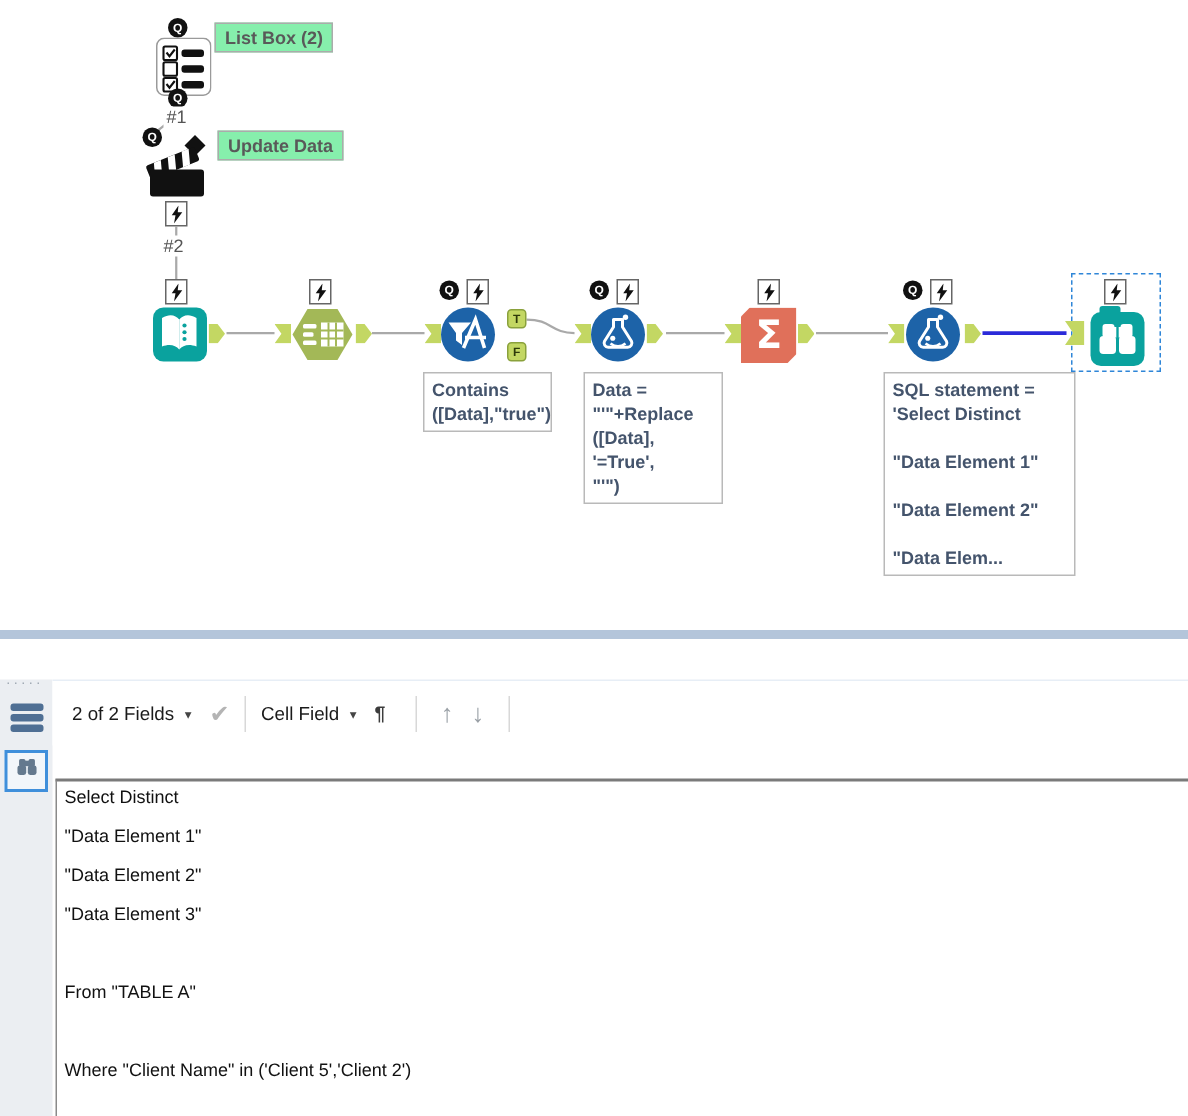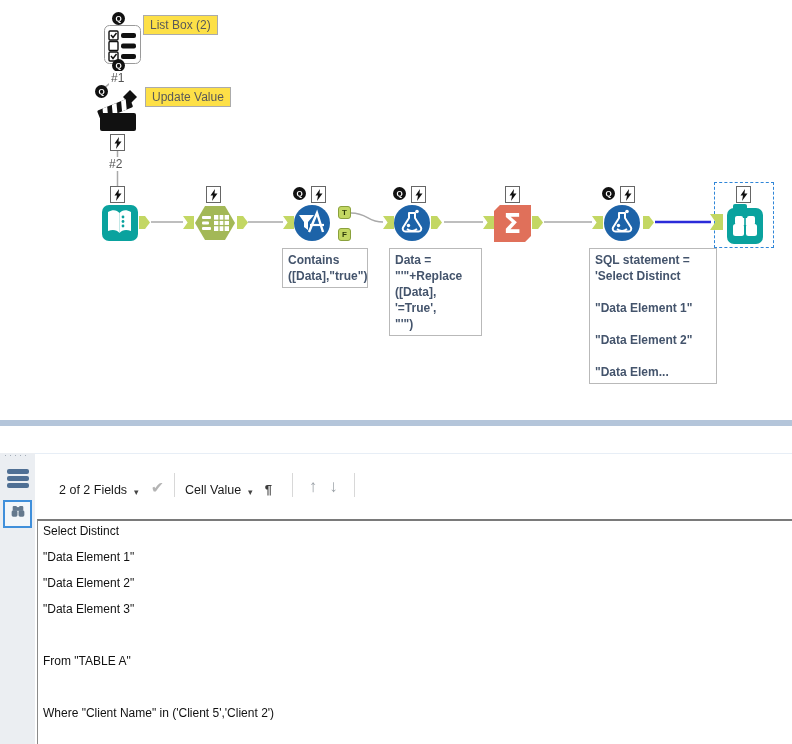--- a/index.html
+++ b/index.html
@@ -12,21 +12,21 @@
   .canvas { position:absolute; left:0; top:0; width:792px; height:420px; background:#fff; }
   .wires { position:absolute; left:0; top:0; width:792px; height:420px; }
 
   .abs { position:absolute; }
 
   .q-anchor { width:13px; height:13px; border-radius:50%; background:#111; color:#fff;
               font-size:8px; font-weight:bold; display:flex; align-items:center; justify-content:center; }
   .bolt-anchor { width:15px; height:17px; background:#fff; border:1px solid #666;
                  display:flex; align-items:center; justify-content:center; }
 
-  .tool-label { background:#fde047; border:1px solid #ababab; color:#595959; font-weight:normal;
+  .tool-label { background:#86efac; border:1px solid #ababab; color:#595959; font-weight:bold;
                 font-size:12px; padding:2px 6px; white-space:nowrap; }
   .conn-label { color:#555; font-size:12px; background:#fff; padding:0 2px; }
 
   .annotation { background:#fff; border:1px solid #b9b9b9; color:#44546c; font-weight:600;
                 font-size:12px; line-height:16px; padding:3px 5px; white-space:pre-line; }
 
   .out-anchor { width:11px; height:13px; background:#c3d763;
                 clip-path:polygon(0 0, 55% 0, 100% 50%, 55% 100%, 0 100%); }
   .in-anchor  { width:11px; height:13px; background:#c3d763;
                 clip-path:polygon(0 0, 100% 0, 100% 100%, 0 100%, 42% 50%); }
@@ -51,21 +51,21 @@
   .results-body { position:absolute; left:0; top:453px; width:792px; height:291px; background:#fff; }
 
   .sidebar { position:absolute; left:0; top:0; width:35px; height:291px; background:#ebeef2; }
   .grip { position:absolute; left:4px; top:-3px; width:28px; color:#9aa4ae; font-size:9px; letter-spacing:2px; }
   .rows-btn { position:absolute; left:7px; top:12px; width:22px; height:26px; display:flex; flex-direction:column; gap:2px; justify-content:center; }
   .rows-btn span { display:block; height:5px; background:#4f6f94; border-radius:2px; }
   .binoc-btn { position:absolute; left:3px; top:47px; width:29px; height:28px; background:#f2f6fa;
                border:2px solid #3f8fdb; display:flex; align-items:center; justify-content:center; }
 
   .toolbar { position:absolute; left:35px; top:0; width:757px; height:44px; background:#fff;
-             border-top:1px solid #e7eef6; display:flex; align-items:flex-end; font-size:12.5px; color:#1a1a1a;padding-left:11px; }
+             border-top:1px solid #e7eef6; display:flex; align-items:center; font-size:12.5px; color:#1a1a1a; }
   .toolbar .sep { width:1px; height:24px; background:#d8d8d8; margin:0 10px; }
   .caret { font-size:9px; color:#444; margin-left:7px; }
   .check { color:#b4b4b4; font-size:16px; margin-left:12px; }
   .pilcrow { color:#3c3c3c; font-size:13px; font-weight:bold; margin-right:10px; }
   .nav-arrow { color:#9aa0a6; font-size:17px; margin:0 6px; }
 
   .record-header { position:absolute; left:35px; top:44px; width:757px; height:22px; background:#f7fafd;
                    border-top:1px solid #c6c6c6; color:#000; font-weight:bold; font-size:12.5px;
                    display:flex; align-items:center; padding-left:7px; }
   .cell-box { position:absolute; left:37px; top:66px; width:755px; height:225px; background:#fff;
@@ -120,21 +120,21 @@
         <polygon points="33,2 40,9 33,16 26,9" fill="#111"></polygon>
         <g transform="rotate(-22 18 22)">
           <rect x="1" y="16" width="35" height="10" rx="1.5" fill="#111"></rect>
           <polygon points="7,16 12,16 9,26 4,26" fill="#fff"></polygon>
           <polygon points="17,16 22,16 19,26 14,26" fill="#fff"></polygon>
           <polygon points="27,16 32,16 29,26 24,26" fill="#fff"></polygon>
         </g>
         <rect x="3" y="25" width="36" height="18" rx="2" fill="#111"></rect>
       </svg>
     </div>
-    <div class="abs tool-label" style="left:145px; top:87px;">Update Value</div>
+    <div class="abs tool-label" style="left:145px; top:87px;">Update Data</div>
     <div class="abs bolt-anchor" style="left:110px; top:134px;">
       <svg width="10" height="12" viewBox="0 0 10 12">
           <path d="M6 0 L1.5 6.5 H4 L3 12 L8.5 4.5 H5.5 Z" fill="#111"></path>
         </svg>
     </div>
     <div class="abs conn-label" style="left:107px; top:157px;">#2</div>
 
     <div class="abs bolt-anchor" style="left:110px; top:186px;">
         <svg width="10" height="12" viewBox="0 0 10 12">
           <path d="M6 0 L1.5 6.5 H4 L3 12 L8.5 4.5 H5.5 Z" fill="#111"></path>
@@ -304,21 +304,21 @@
           <rect x="20" y="10" width="11" height="12" rx="3" fill="#64798e"></rect>
         </svg>
       </div>
     </div>
 
     <div class="toolbar">
       <span style="margin-left:13px;">2 of 2 Fields</span>
       <span class="caret">▾</span>
       <span class="check">✔</span>
       <span class="sep"></span>
-      <span>Cell Value</span>
+      <span>Cell Field</span>
       <span class="caret" style="margin-right:12px;">▾</span>
       <span class="pilcrow">¶</span>
       <span class="sep"></span>
       <span class="nav-arrow">↑</span>
       <span class="nav-arrow">↓</span>
       <span class="sep"></span>
     </div>
 
 
     <div class="cell-box">

